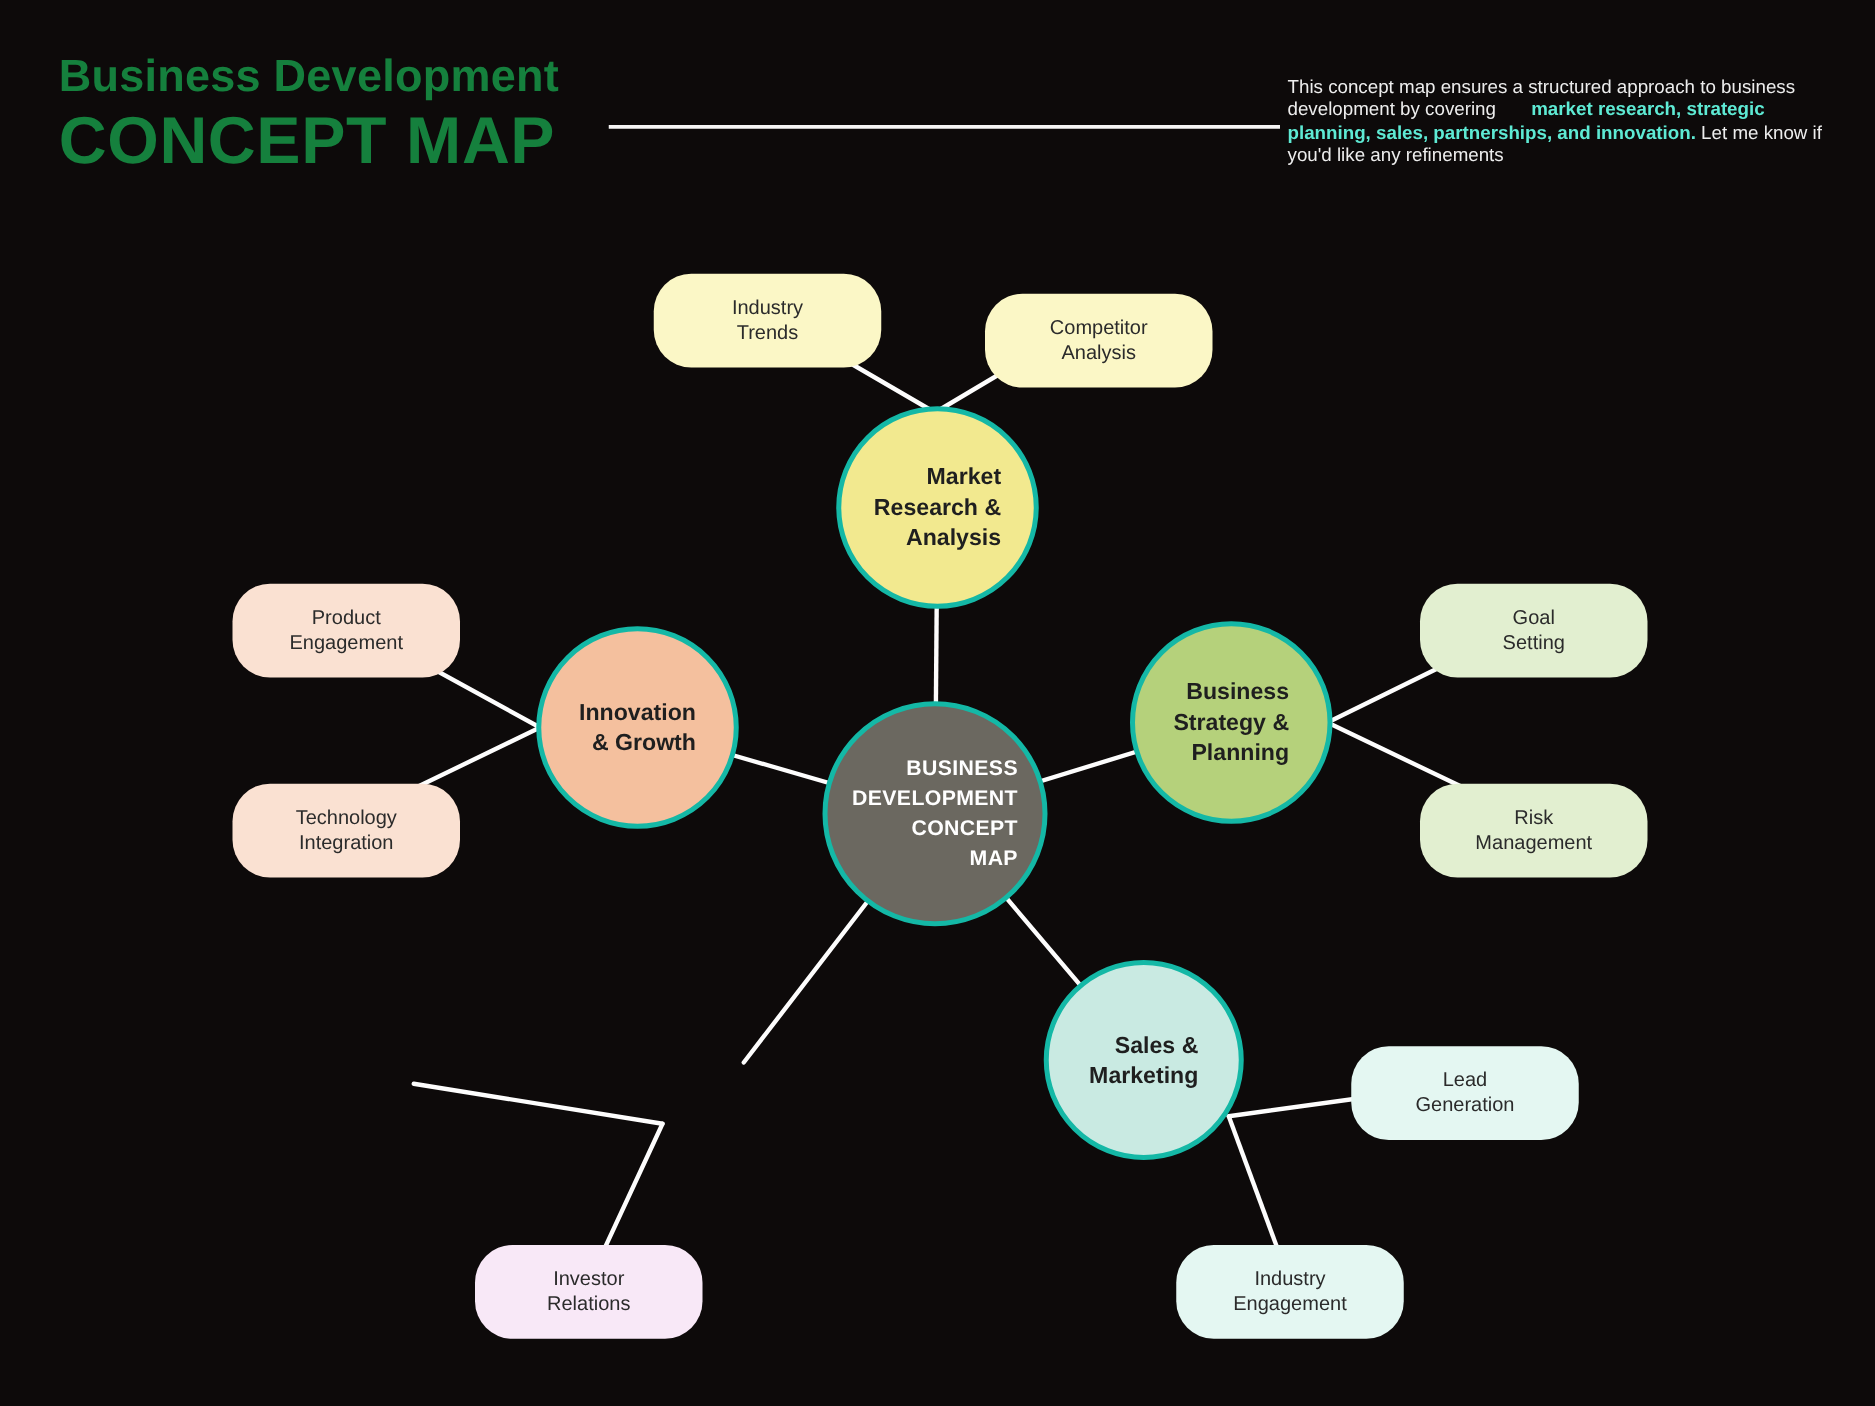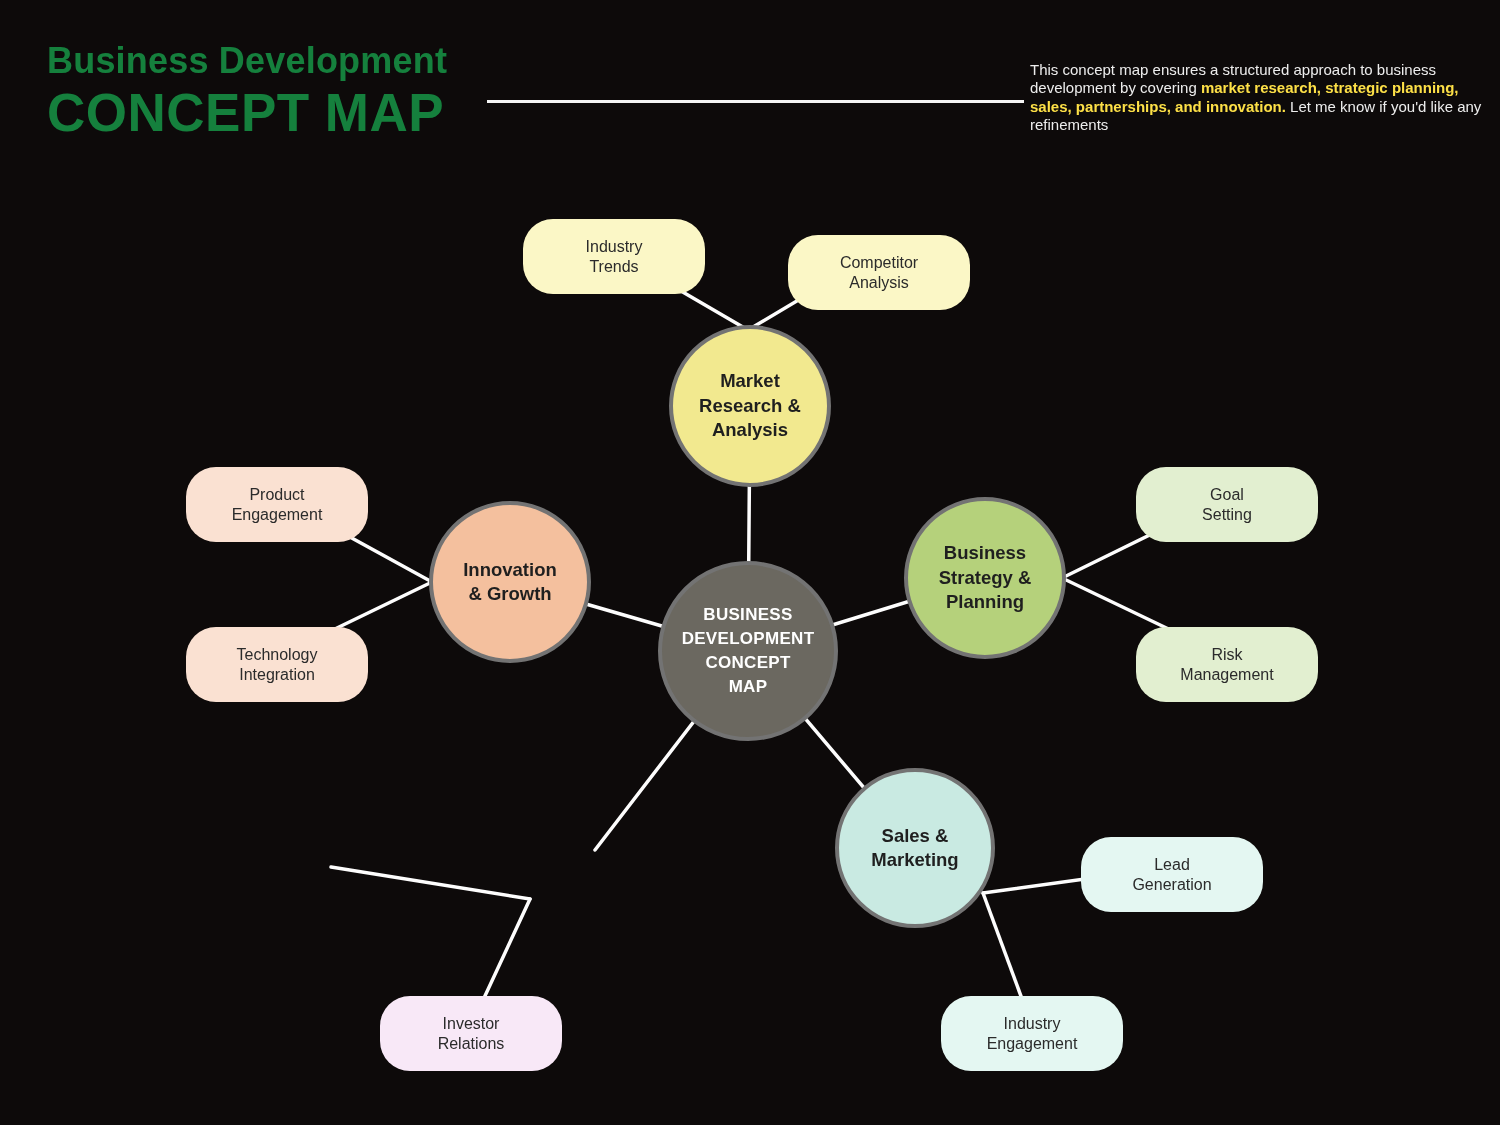--- a/index.html
+++ b/index.html
@@ -47,21 +47,21 @@
   }
   .header-desc {
     position: absolute;
     left: 1030px;
     top: 61px;
     width: 452px;
     font-size: 15px;
     line-height: 1.22;
     color: #ededed;
   }
-  .header-desc b { color: #fde047; }
+  .header-desc b { color: #5eead4; margin-left: 24px; }
 
   
   .map-lines {
     position: absolute;
     left: 0;
     top: 0;
     width: 1500px;
     height: 1125px;
   }
   .node {
@@ -69,25 +69,26 @@
     display: flex;
     align-items: center;
     justify-content: center;
     text-align: center;
     white-space: pre-line;
     box-sizing: border-box;
     z-index: 2;
   }
   .circle {
     border-radius: 50%;
-    border: 4px solid #737373;
+    border: 4px solid #14b8a6;
     font-weight: 700;
     font-size: 18.5px;
     color: #1f1f1f;
     line-height: 1.32;
+    text-align: right;
   }
   .n-center {
     left: 658px; top: 561px; width: 180px; height: 180px;
     background: #6b6860;
     color: #ffffff;
     font-size: 17px;
     line-height: 1.42;
     letter-spacing: 0.3px;
   }
   .n-market       { left: 669px; top: 325px; width: 162px; height: 162px; background: #f2e98f; }

